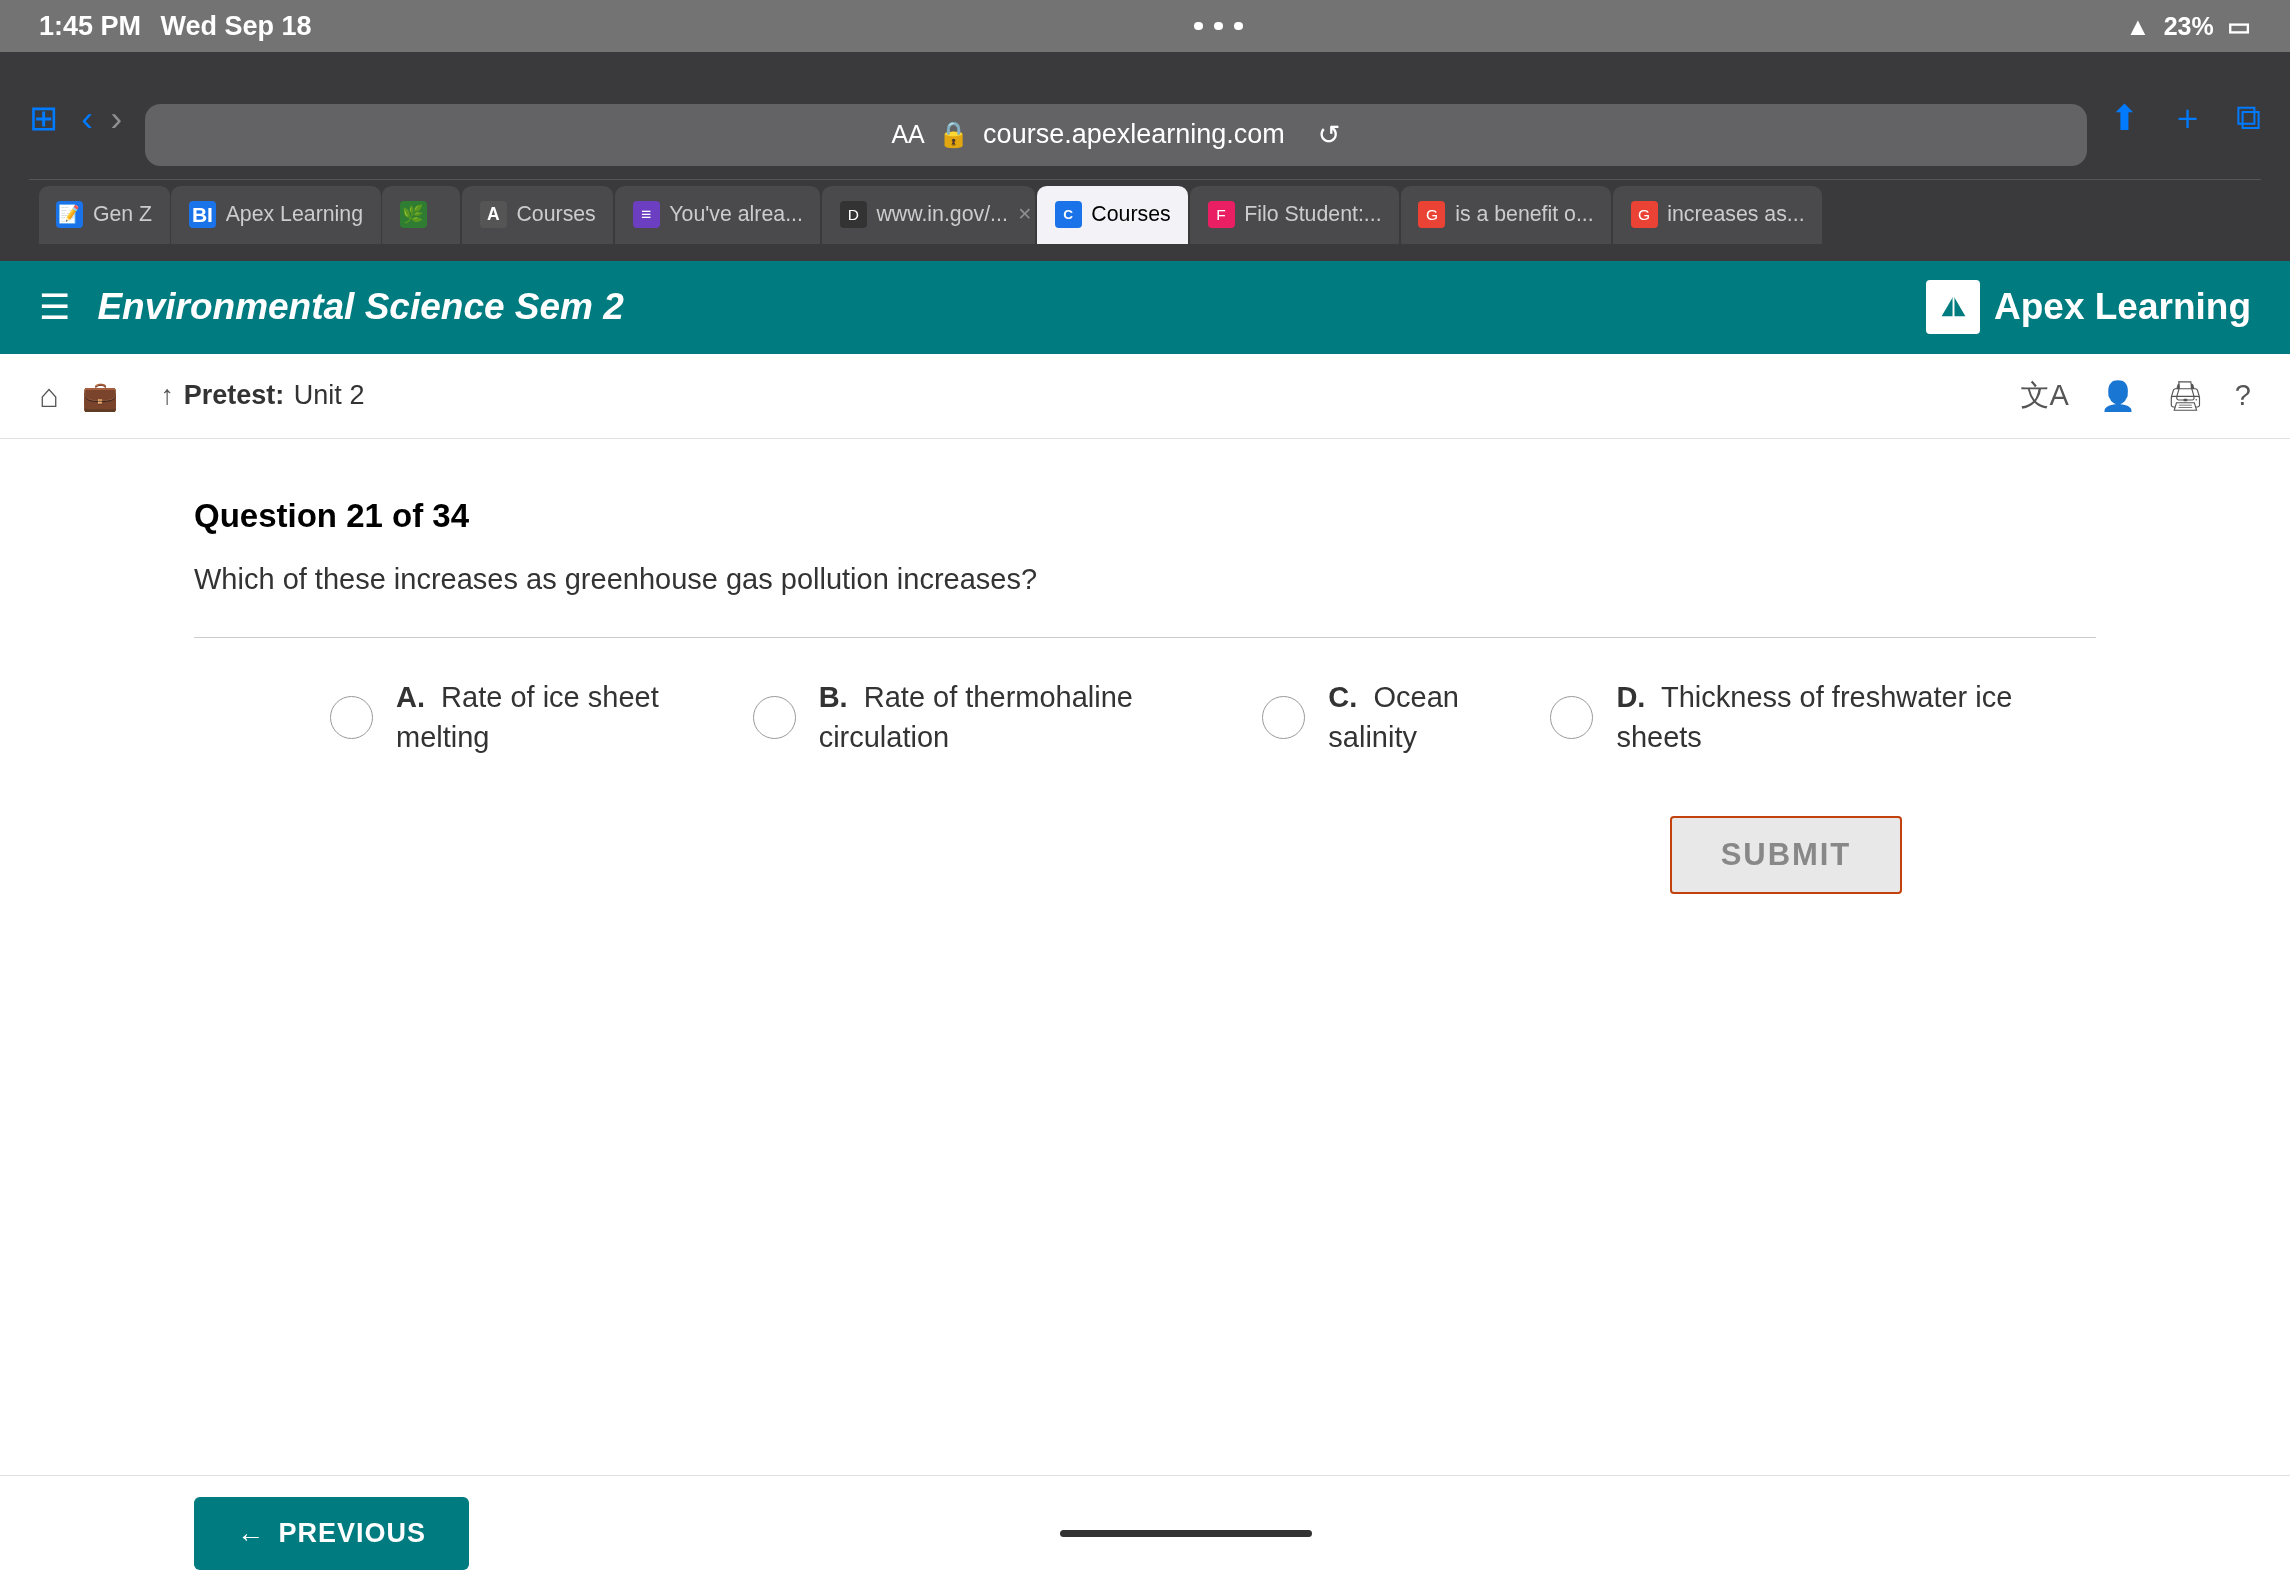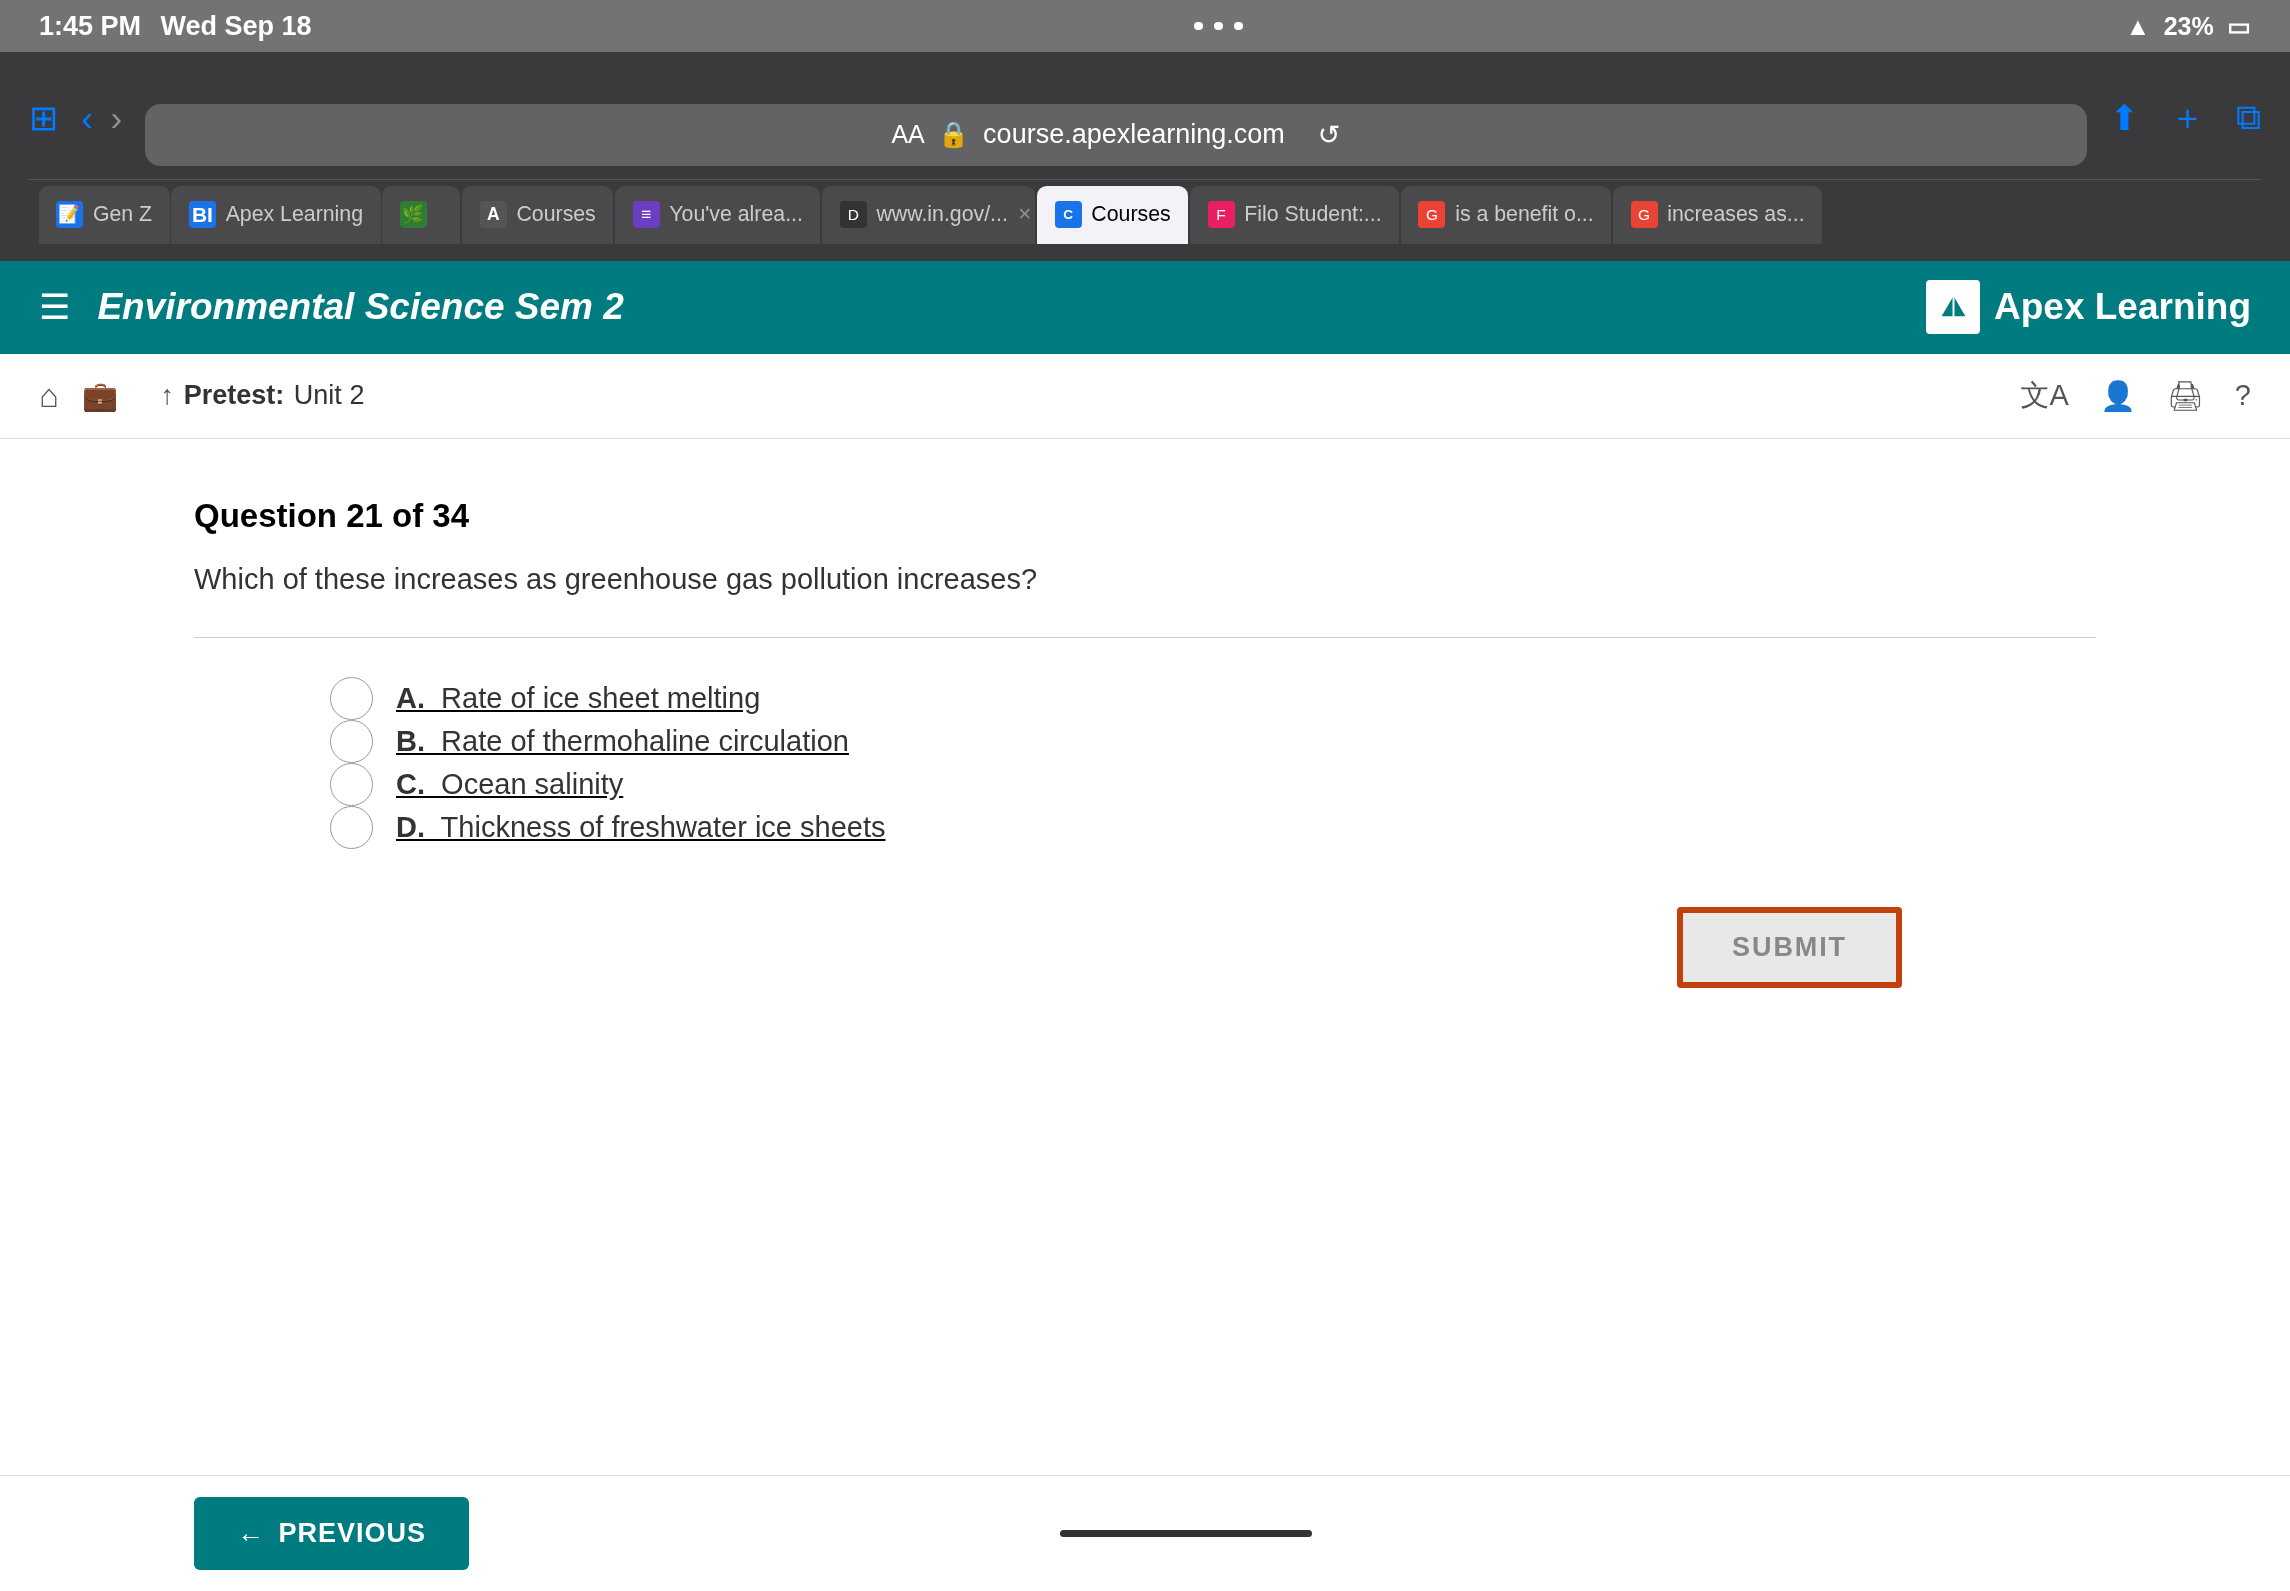--- a/index.html
+++ b/index.html
@@ -181,21 +181,21 @@
       font-size: 29px;
       color: #333;
       margin-bottom: 35px;
       line-height: 1.5;
     }
     .divider {
       border: none;
       border-top: 1px solid #ccc;
       margin-bottom: 39px;
     }
-    .answer-options { display: flex; flex-direction: column; padding-left: 136px; text-decoration: underline; }
+    .answer-options { display: flex; flex-direction: row; padding-left: 136px; }
     .answer-option {
       display: flex;
       align-items: center;
       gap: 23px;
       cursor: pointer;
     }
     .radio-circle {
       width: 43px;
       height: 43px;
       border-radius: 50%;
@@ -211,23 +211,23 @@
     .answer-label strong { font-weight: 700; }
 
     .submit-area {
       display: flex;
       justify-content: flex-end;
       margin-top: 58px;
       padding-right: 194px;
     }
     .submit-btn {
       background: #e8e8e8;
-      border: 6px solid #c2410c;
+      border: 2px solid #c2410c;
       color: #888;
-      font-size: 27px;
+      font-size: 31px;
       font-weight: 600;
       letter-spacing: 1.9px;
       padding: 19.4px 49px;
       border-radius: 3.9px;
       cursor: pointer;
     }
 
     
     .footer {
       background: white;

